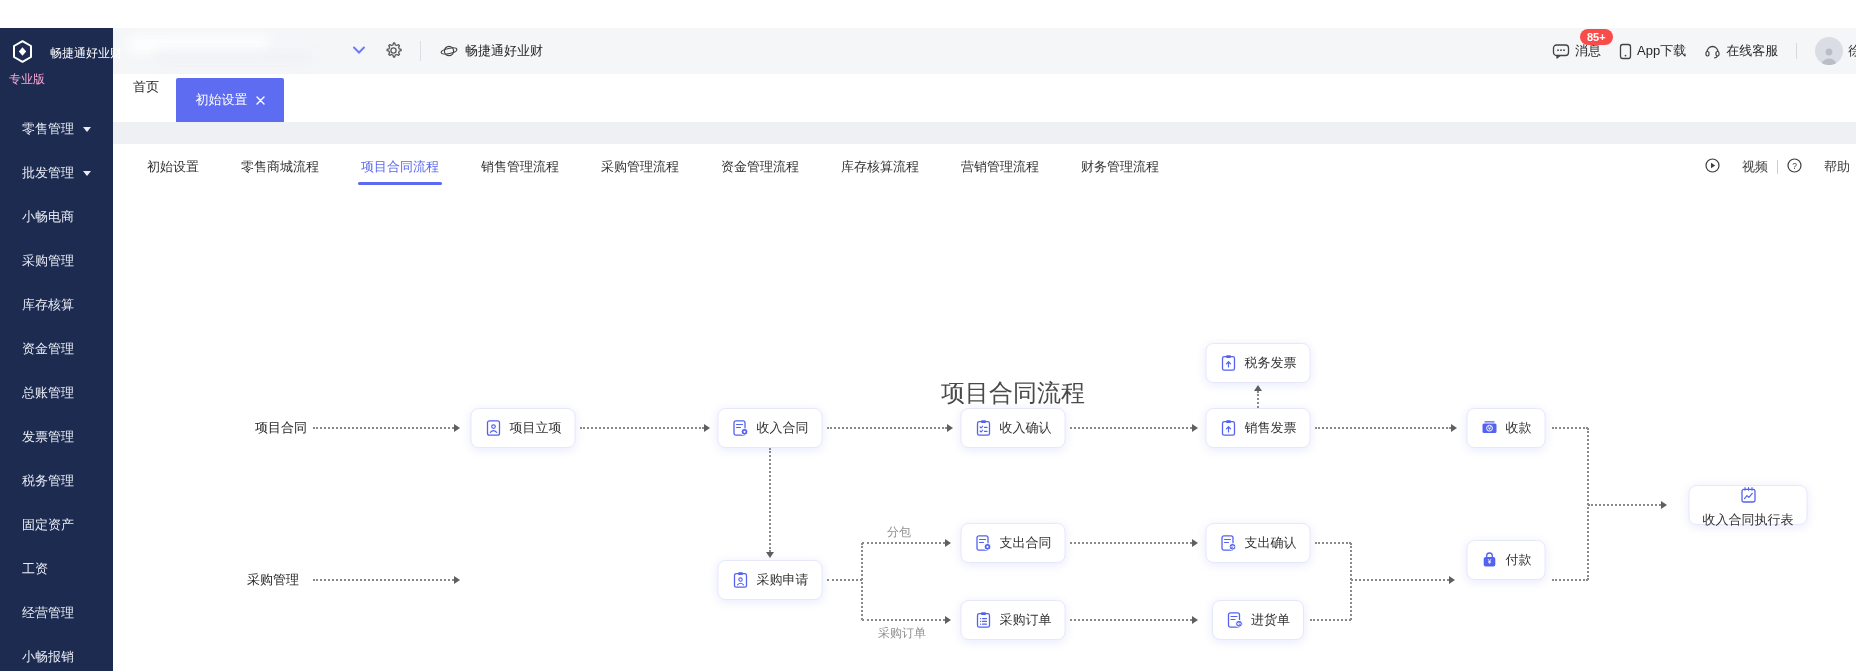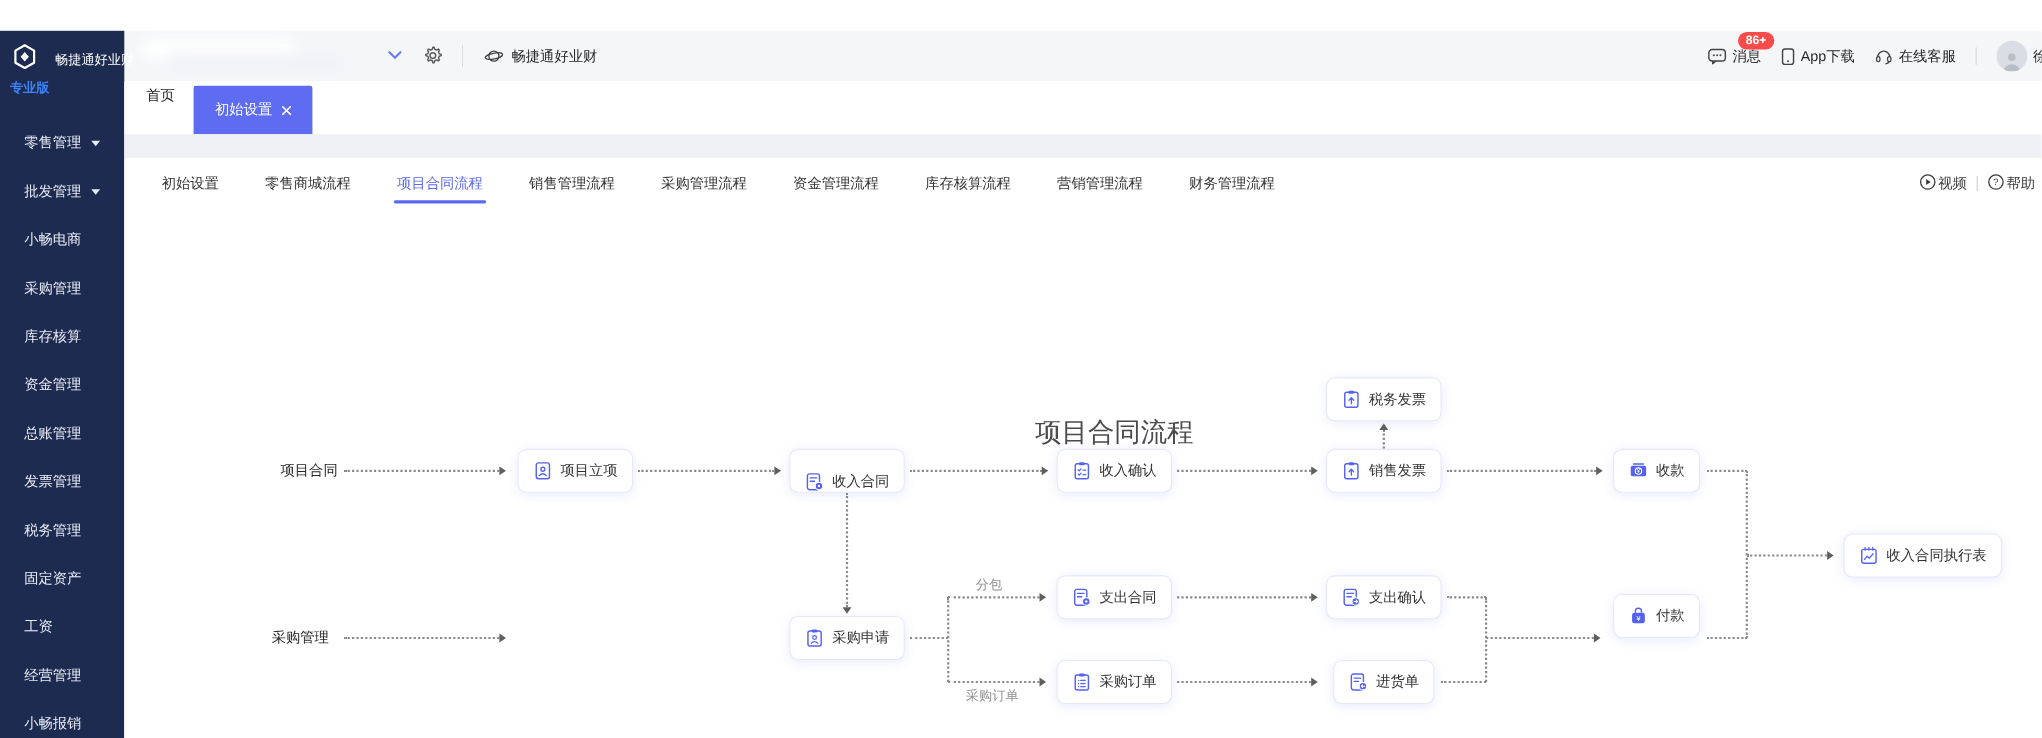--- a/index.html
+++ b/index.html
@@ -20,21 +20,21 @@
   .badge { position:absolute; top:-13px; left:28px; background:#fa4b4b; color:#fff; font-size:11px; font-weight:bold;
     border-radius:9px; padding:1px 7px; line-height:14px; }
   .vbar { width:1px; height:16px; background:#d9d9d9; }
   .avatar { width:28px; height:28px; border-radius:50%; background:#dadde3; display:flex; align-items:flex-end; justify-content:center; overflow:hidden; }
   .uname { font-size:13px; color:#262626; white-space:nowrap; }
 
   
   .sidebar { position:absolute; left:0; top:28px; width:113px; height:643px; background:#1d2b50; color:#eef1f8; }
   .brand-row { display:flex; align-items:center; gap:5px; padding:11px 4px 0 10px; }
   .brand-name { font-size:12px; color:#fff; white-space:nowrap; letter-spacing:0;margin-left:10px; }
-  .edition { font-size:12px; color:#3b82f6; margin:3px 0 0 9px; font-weight:bold; }
+  .edition { font-size:12px; color:#f9a8d4; margin:3px 0 0 9px; font-weight:normal; }
   .menu { margin-top:19px; }
   .menu-item { height:44px; display:flex; align-items:center; padding-left:22px; font-size:13px; color:#e8ecf5; cursor:pointer; }
   .caret { width:0; height:0; border-left:4px solid transparent; border-right:4px solid transparent;
     border-top:5px solid #e8ecf5; margin-left:9px; }
 
   
   .tabstrip { position:absolute; left:113px; top:74px; width:1743px; height:48px; background:#fff; }
   .tab-home { position:absolute; left:8px; top:4px; width:50px; height:44px; display:flex; align-items:flex-start;
     justify-content:center; font-size:13px; color:#262626; cursor:pointer; }
   .tab-active { position:absolute; left:63px; top:4px; width:108px; height:44px; background:#5e6cf2; color:#fff;
@@ -45,21 +45,21 @@
   .content { position:absolute; left:113px; top:144px; width:1743px; height:527px; background:#fff; }
   .pagetabs { position:absolute; left:0; top:0; right:150px; height:46px; display:flex; align-items:center;
     padding-left:34px; gap:42px; }
   .ptab { position:relative; height:46px; display:flex; align-items:center; font-size:13px; color:#333; cursor:pointer; white-space:nowrap; }
   .ptab.active { color:#5b6af0; }
   .ptab .underline { display:none; }
   .ptab.active .underline { display:block; position:absolute; bottom:5px; left:-3px; right:-3px; height:3px;
     background:#5b6af0; border-radius:2px; }
   .page-actions { position:absolute; right:6px; top:0; height:46px; display:flex; align-items:center; gap:9px;
     font-size:13px; color:#3c3c3c; }
-  .pa-item { display:flex; align-items:center; gap:2px; cursor:pointer; white-space:nowrap; }
+  .pa-item { display:flex; align-items:center; gap:22px; cursor:pointer; white-space:nowrap; }
   .pa-div { width:1px; height:14px; background:#cfcfcf; }
 
   
   .flow-title { position:absolute; left:900px; top:233px; transform:translateX(-50%); font-size:24px; color:#4a4a4a; white-space:nowrap; }
   .lane-label { position:absolute; transform:translate(-50%,-50%); font-size:13px; font-weight:500; color:#262626; white-space:nowrap; }
   .branch-label { position:absolute; transform:translate(-50%,-50%); font-size:12px; color:#8f8f8f; white-space:nowrap; }
   .node { position:absolute; transform:translate(-50%,-50%); display:flex; align-items:center; gap:7px; height:40px;
     padding:0 13px; background:#fff; border:1px solid #e6e8fa; border-radius:8px;
     box-shadow:0 2px 10px rgba(90,106,240,.14); font-size:13px; color:#333; white-space:nowrap; cursor:pointer; }
   .node svg { flex:0 0 auto; }
@@ -107,21 +107,21 @@
         <span class="hdr-ic">
           <svg width="18" height="16" viewBox="0 0 18 16">
               <rect x="1.5" y="2" width="15" height="10.5" rx="3" fill="none" stroke="#434343" stroke-width="1.3"></rect>
               <path d="M5 12.5 L5 15 L8 12.5" fill="none" stroke="#434343" stroke-width="1.3" stroke-linejoin="round"></path>
               <circle cx="6" cy="7.2" r=".9" fill="#434343"></circle>
               <circle cx="9" cy="7.2" r=".9" fill="#434343"></circle>
               <circle cx="12" cy="7.2" r=".9" fill="#434343"></circle>
             </svg>
         </span>
         <span>消息</span>
-        <span class="badge">86+</span>
+        <span class="badge">85+</span>
       </div>
       <div class="hr-item">
         <span class="hdr-ic">
           <svg width="13" height="17" viewBox="0 0 13 17">
               <rect x="1.5" y="1.5" width="10" height="14" rx="2.2" fill="none" stroke="#434343" stroke-width="1.3"></rect>
               <circle cx="6.5" cy="12.6" r=".9" fill="#434343"></circle>
             </svg>
         </span>
         <span>App下载</span>
       </div>
@@ -328,21 +328,21 @@
       <div class="ah-r" style="left:1548px;top:357px;"></div>
 
     <div class="node" style="left:410px;top:284px;">
       <svg width="18" height="18" viewBox="0 0 18 18">
           <rect x="3" y="1.8" width="12" height="14.4" rx="2" fill="none" stroke="#5362f0" stroke-width="1.3"></rect>
           <circle cx="9" cy="7.6" r="1.8" fill="none" stroke="#5362f0" stroke-width="1.2"></circle>
           <path d="M5.8 13.4 q3.2-3.4 6.4 0" fill="none" stroke="#5362f0" stroke-width="1.2" stroke-linecap="round"></path>
         </svg>
       <span>项目立项</span>
     </div>
-    <div class="node" style="left:657px;top:284px;align-items:flex-end;">
+    <div class="node" style="left:657px;top:284px;">
       <svg width="18" height="18" viewBox="0 0 18 18">
           <rect x="2.5" y="1.8" width="11" height="14.4" rx="2" fill="none" stroke="#5362f0" stroke-width="1.3"></rect>
           <path d="M5 5.5 h6 M5 8.5 h4" stroke="#5362f0" stroke-width="1.2" stroke-linecap="round"></path>
           <circle cx="13" cy="12.8" r="3.4" fill="#5362f0" stroke="#fff"></circle>
           <circle cx="13" cy="12.8" r="1.1" fill="#fff"></circle>
         </svg>
       <span>收入合同</span>
     </div>
     <div class="node" style="left:900px;top:284px;">
       <svg width="18" height="18" viewBox="0 0 18 18">
@@ -422,21 +422,21 @@
       <span>进货单</span>
     </div>
     <div class="node" style="left:1393px;top:416px;">
       <svg width="18" height="18" viewBox="0 0 18 18">
           <path d="M6.2 6 V4.8 a2.8 2.8 0 0 1 5.6 0 V6" fill="none" stroke="#5362f0" stroke-width="1.3"></path>
           <rect x="3.2" y="6" width="11.6" height="9.6" rx="2" fill="#5362f0"></rect>
           <text x="9" y="13.4" text-anchor="middle" font-size="6.5" fill="#fff" font-family="sans-serif">¥</text>
         </svg>
       <span>付款</span>
     </div>
-    <div class="node" style="left:1635px;top:361px;">
+    <div class="node" style="left:1635px;top:361px;flex-direction:column;">
       <svg width="18" height="18" viewBox="0 0 18 18">
           <rect x="2.5" y="3.4" width="13" height="12.6" rx="1.8" fill="none" stroke="#5362f0" stroke-width="1.3"></rect>
           <path d="M5.5 1.6 v2.6 M9 1.6 v2.6 M12.5 1.6 v2.6" stroke="#5362f0" stroke-width="1.1" stroke-linecap="round"></path>
           <path d="M5 12.6 l2.4-3 2 1.8 3.4-4" fill="none" stroke="#5362f0" stroke-width="1.2" stroke-linecap="round" stroke-linejoin="round"></path>
         </svg>
       <span>收入合同执行表</span>
     </div>
 
   </div>
 </div>

